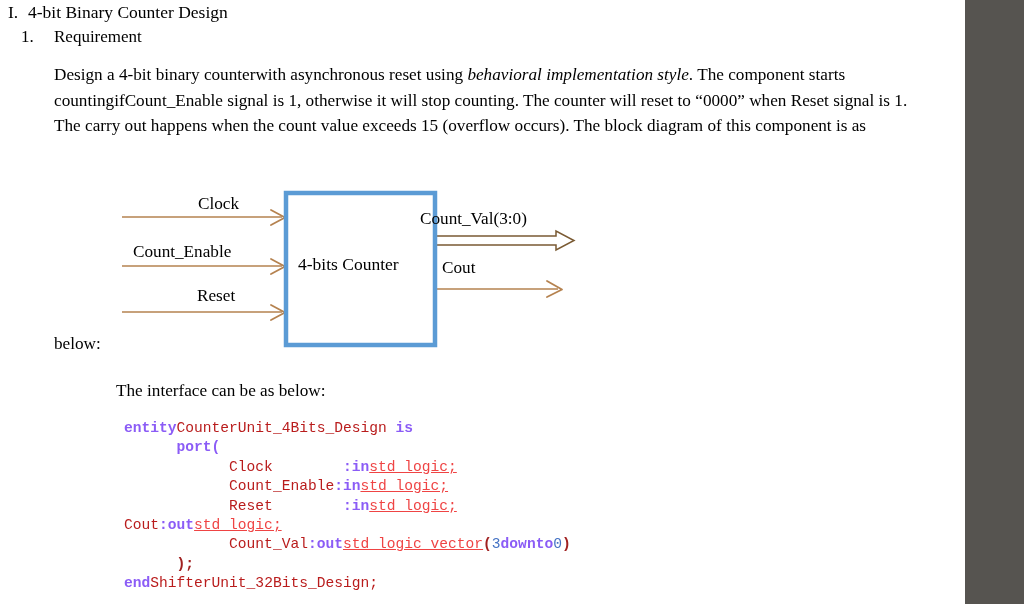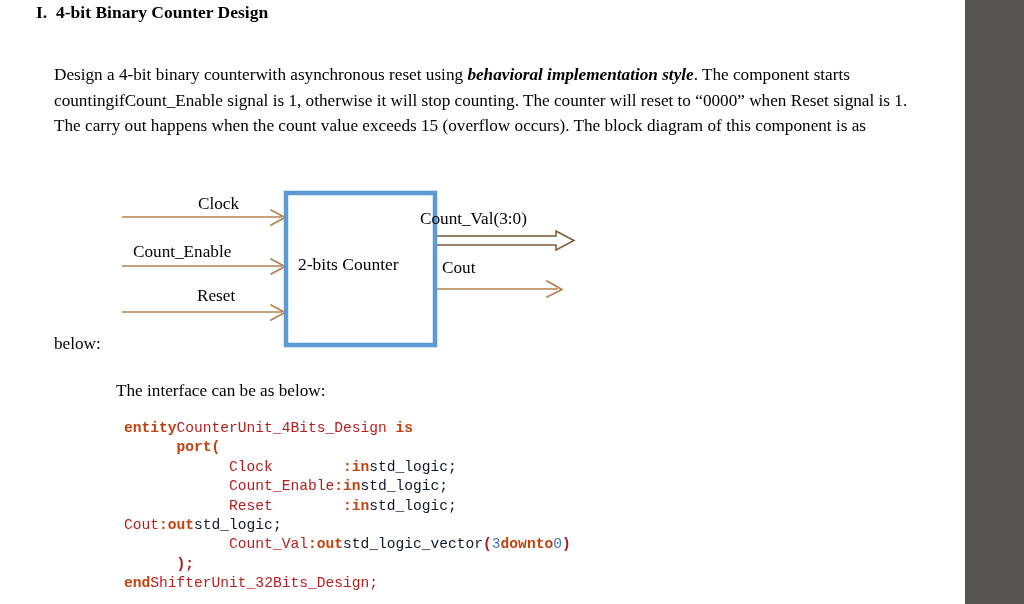--- a/index.html
+++ b/index.html
@@ -28,40 +28,39 @@
     position: absolute;
     left: 965px; top: 0;
     width: 59px;
     height: 604px;
     background: #565450;
   }
 
   
   .h-row {
     position: absolute;
-    font-weight: bold;
+    font-weight: normal;
     white-space: nowrap;
-    margin-left: 28px;
   }
   #heading-1 { left: 8px;  top: 2px;  font-size: 17.5px; }
   #heading-1 .num   { display: inline-block; width: 20px; }
   #heading-2 { left: 21px; top: 27px; font-size: 17px; }
   #heading-2 .num   { display: inline-block; width: 33px; }
 
   
   #paragraph {
     position: absolute;
     left: 54px;
     top: 62px;
     width: 872px;
     font-size: 17.2px;
     line-height: 25.6px;
     text-align: left;
   }
-  #paragraph b i, .bi { font-weight: bold; font-style: italic; text-align: center; }
+  #paragraph b i, .bi { font-weight: normal; font-style: italic; text-align: center; }
 
   #below-label {
     position: absolute;
     left: 54px;
     top: 334px;
     font-size: 17.2px;
     font-family: Liberation Serif, serif;
   }
   #interface-label {
     position: absolute;
@@ -100,35 +99,38 @@
   #code {
     position: absolute;
     left: 124px;
     top: 419px;
     font-family: "Liberation Mono", "DejaVu Sans Mono", monospace;
     font-size: 14.6px;
     line-height: 19.4px;
     white-space: pre;
     color: #3f3f3f;
   }
-  #code .kw   { color: #c2410c; font-weight: bold; }
-  #code .typ  { color: #0f172a; }
+  #code .kw   { color: #8b5cf6; font-weight: bold; }
+  #code .typ  { color: #ef4444; text-decoration: underline; }
   #code .id   { color: #b91c1c; }
   #code .par  { color: #a02020; font-weight: bold; }
   #code .num  { color: #4472c4; }
 </style>
 </head>
 <body>
 
 <div id="page">
 
   <div class="h-row" id="heading-1">
     <span class="num">I.</span><span>4-bit Binary Counter Design</span>
   </div>
 
+  <div class="h-row" id="heading-2">
+    <span class="num">1.</span><span>Requirement</span>
+  </div>
 
   <div id="paragraph"><span>Design a 4-bit binary counterwith asynchronous reset using </span><span class="bi">behavioral implementation style</span><span>. The component starts countingifCount_Enable signal is 1, otherwise it will stop counting. The counter will reset to “0000” when Reset signal is 1. The carry out happens when the count value exceeds 15 (overflow occurs). The block diagram of this component is as</span></div>
 
   <div id="below-label">below:</div>
 
   <div id="interface-label">The interface can be as below:</div>
 
   <div id="diagram">
     <svg width="640" height="380" viewBox="0 0 640 380" xmlns="http://www.w3.org/2000/svg">
 
@@ -153,21 +155,21 @@
         <line x1="436" y1="289" x2="558" y2="289" stroke-width="1.6"></line>
         <path d="M547,281 L562,289.5 L547,297" fill="none" stroke-width="1.8" stroke-linecap="round" stroke-linejoin="round"></path>
       </g>
 
       <rect x="286" y="193" width="149" height="152" fill="#ffffff" stroke="#5b9bd5" stroke-width="4.5"></rect>
     </svg>
 
     <span class="dlabel" id="lbl-clock">Clock</span>
     <span class="dlabel" id="lbl-count-enable">Count_Enable</span>
     <span class="dlabel" id="lbl-reset">Reset</span>
-    <span class="dlabel" id="lbl-box">2-bits Counter</span>
+    <span class="dlabel" id="lbl-box">4-bits Counter</span>
     <span class="dlabel" id="lbl-count-val">Count_Val(3:0)</span>
     <span class="dlabel" id="lbl-cout">Cout</span>
   </div>
 
   <div id="code"><div><span class="kw">entity</span><span class="id">CounterUnit_4Bits_Design </span><span class="kw">is</span></div><div><span class="id">      </span><span class="kw">port(</span></div><div><span class="id">            Clock        </span><span class="kw">:in</span><span class="typ">std_logic;</span></div><div><span class="id">            Count_Enable</span><span class="kw">:in</span><span class="typ">std_logic;</span></div><div><span class="id">            Reset        </span><span class="kw">:in</span><span class="typ">std_logic;</span></div><div><span class="id">Cout</span><span class="kw">:out</span><span class="typ">std_logic;</span></div><div><span class="id">            Count_Val</span><span class="kw">:out</span><span class="typ">std_logic_vector</span><span class="par">(</span><span class="num">3</span><span class="kw">downto</span><span class="num">0</span><span class="par">)</span></div><div><span class="id">      </span><span class="par">);</span></div><div><span class="kw">end</span><span class="id">ShifterUnit_32Bits_Design;</span></div></div>
 
 </div>
 
 <div id="right-gutter"></div>
 

